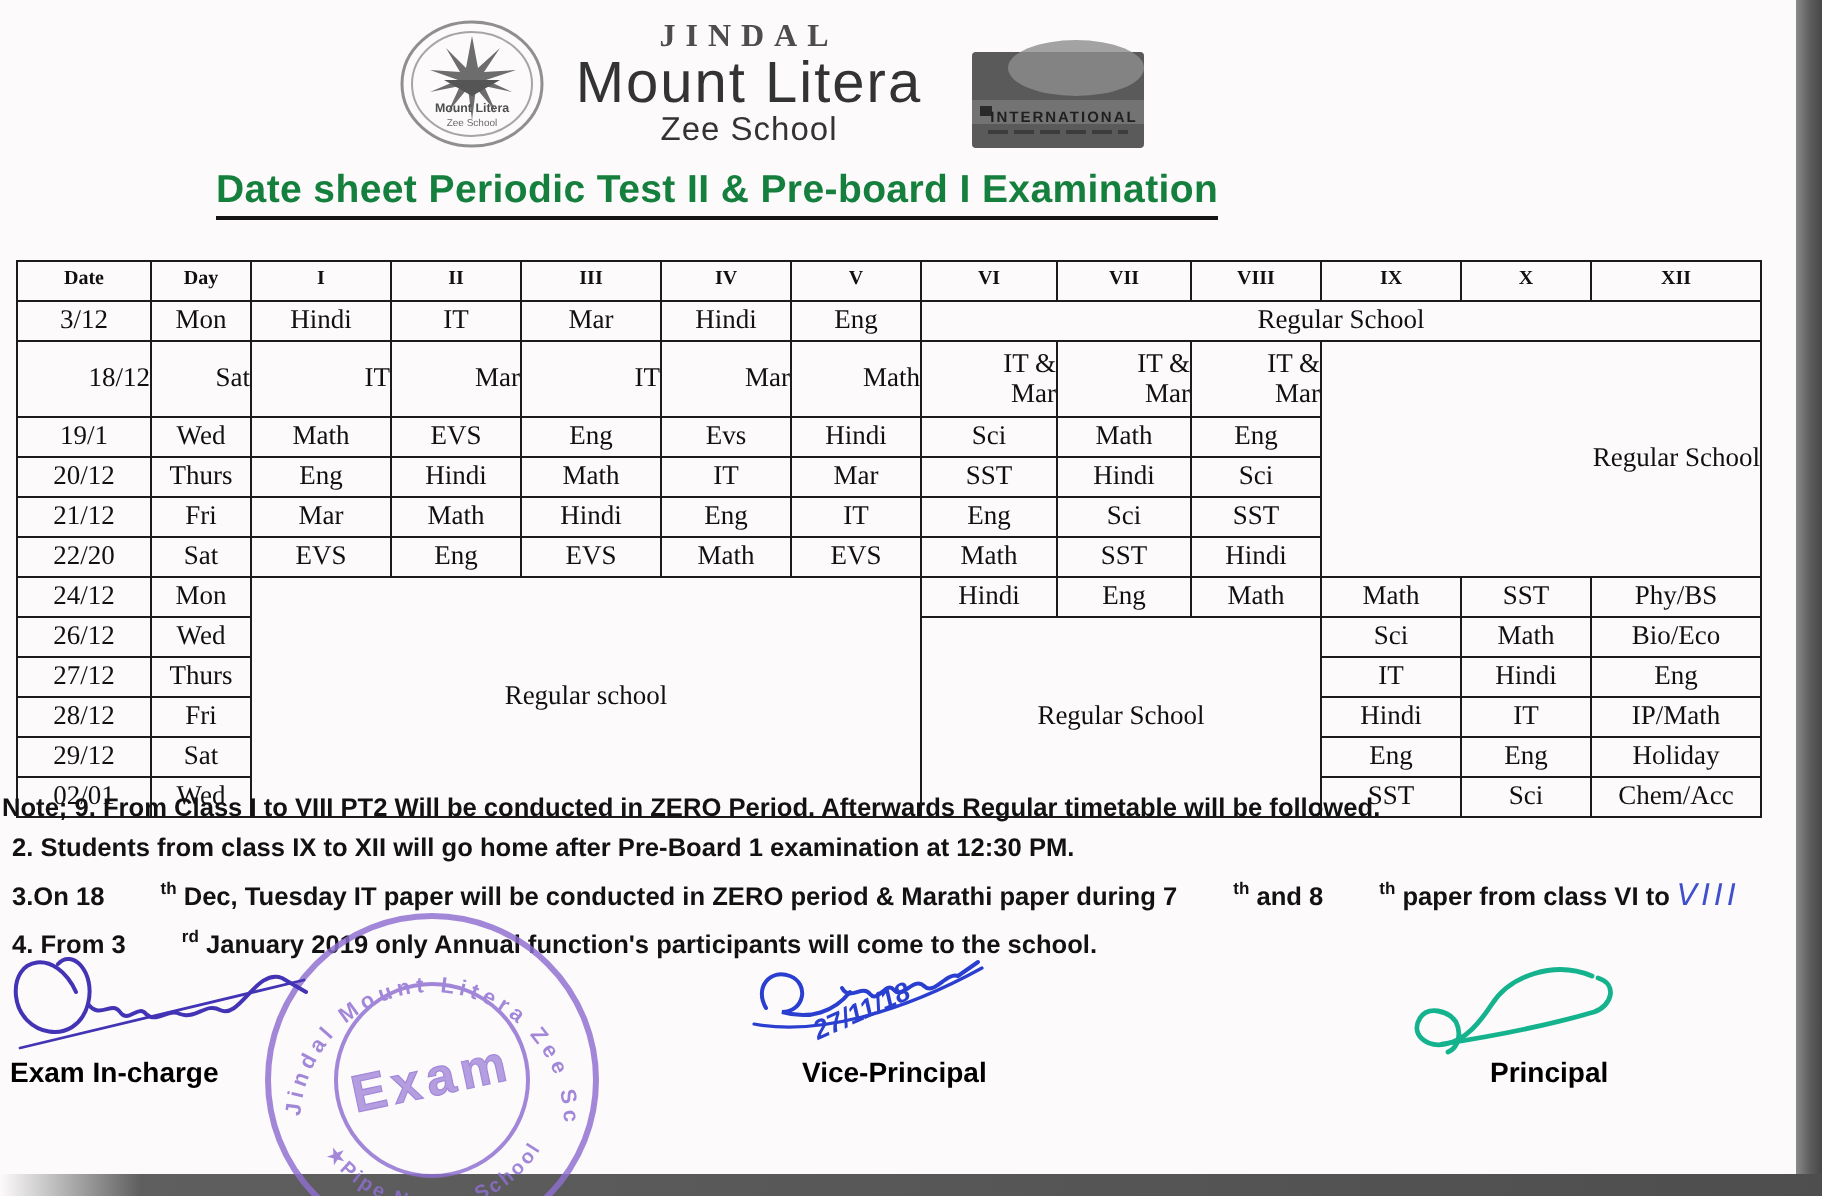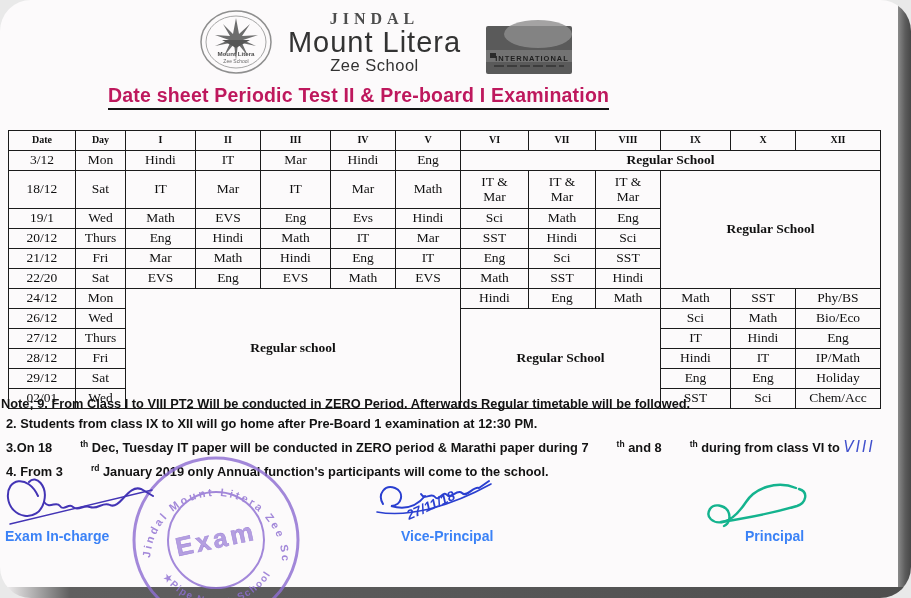--- a/index.html
+++ b/index.html
@@ -1,52 +1,52 @@
 <!DOCTYPE html>
 <html><head>
 <meta charset="utf-8">
 <style>
   html,body{margin:0;padding:0;overflow:hidden;background:#e9e9e9;}
   .page{position:relative;width:911px;height:598px;background:#fcfafb;overflow:hidden;
-        font-family:"Liberation Sans",sans-serif;color:#161616;border-radius:31px;}
+        font-family:"Liberation Sans",sans-serif;color:#161616;}
   
   .edge-right{position:absolute;top:0;right:0;width:13px;height:598px;
               background:linear-gradient(90deg,#8a8a8a,#5c5c5c 55%,#474747);}
   .edge-bottom{position:absolute;left:0;bottom:0;width:911px;height:11px;
                background:linear-gradient(90deg,rgba(95,95,95,0) 0px,#5f5f5f 70px,#4e4e4e 100%);}
   
   .logo-left{position:absolute;left:198px;top:8px;}
   .brand{position:absolute;left:272px;top:10px;width:205px;text-align:center;}
   .brand-top{font-family:"Liberation Serif",serif;font-size:16px;letter-spacing:5px;
              font-weight:bold;color:#4d4d4d;}
   .brand-mid{font-size:29px;letter-spacing:1px;color:#333;margin-top:-2px;}
   .brand-bot{font-size:16.5px;color:#333;margin-top:-3px;letter-spacing:.5px;}
   .logo-right{position:absolute;left:486px;top:26px;}
   
   .title{position:absolute;top:84px;left:108px;font-size:19.5px;font-weight:bold;
-         color:#be185d;border-bottom:2.5px solid #141414;padding-bottom:1px;letter-spacing:.2px;}
+         color:#15803d;border-bottom:2.5px solid #141414;padding-bottom:1px;letter-spacing:.2px;}
   
   .sheet{position:absolute;left:8px;top:130px;}
   table{border-collapse:collapse;table-layout:fixed;width:872px;}
   td,th{border:1px solid #1b1b1b;text-align:center;vertical-align:middle;
         font-family:"Liberation Serif",serif;font-size:13.5px;color:#101010;
         padding:0;height:19px;line-height:1.05;overflow:hidden;}
   th{font-weight:bold;font-size:10px;}
-  tr.tall td{height:37px;}
-  td.b{font-weight:bold;}
+  tr.tall td{height:37px;text-align:right;}
+  td.b{font-weight:normal;}
   
   .notes{position:absolute;left:6px;top:394px;width:895px;font-weight:bold;
          font-size:12.8px;color:#121212;z-index:1;}
   .note{line-height:20px;white-space:nowrap;}
   .note.first{margin-left:-5px;}
   .note sup{font-size:8.5px;font-weight:bold;margin-left:28px;}
   .hand{color:#4050cc;font-style:italic;font-weight:normal;font-size:15px;
         letter-spacing:2px;font-family:"DejaVu Sans",sans-serif;}
   
-  .sig-label{position:absolute;font-weight:bold;font-size:14px;color:#3b82f6;z-index:4;}
+  .sig-label{position:absolute;font-weight:bold;font-size:14px;color:#000000;z-index:4;}
   .lbl-exam{left:5px;top:528px;}
   .lbl-vice{left:377px;top:528px;margin-left:24px;}
   .lbl-principal{left:705px;top:528px;margin-left:40px;}
   .svg-abs{position:absolute;overflow:visible;}
   .stamp{left:112px;top:448px;z-index:2;opacity:.82;}
   .sig-exam{left:2px;top:466px;z-index:3;}
   .sig-vice{left:375px;top:468px;z-index:3;}
   .sig-principal{left:693px;top:478px;z-index:3;}
 </style>
 </head>
@@ -236,21 +236,21 @@
             <td>Sci</td>
             <td>Chem/Acc</td>
           </tr>
         </tbody>
     </table>
   </div>
 
   <div class="notes">
       <div class="note first"><span>Note; 9. From Class I to VIII PT2 Will be conducted in ZERO Period. Afterwards Regular timetable will be followed.</span></div>
       <div class="note"><span>2. Students from class IX to XII will go home after Pre-Board 1 examination at 12:30 PM.</span></div>
-      <div class="note"><span>3.On 18</span><sup>th</sup><span> Dec, Tuesday IT paper will be conducted in ZERO period &amp; Marathi paper during 7</span><sup>th</sup><span> and 8</span><sup>th</sup><span> during from class VI to </span><span class="hand">VIII</span></div>
+      <div class="note"><span>3.On 18</span><sup>th</sup><span> Dec, Tuesday IT paper will be conducted in ZERO period &amp; Marathi paper during 7</span><sup>th</sup><span> and 8</span><sup>th</sup><span> paper from class VI to </span><span class="hand">VIII</span></div>
       <div class="note"><span>4. From 3</span><sup>rd</sup><span> January 2019 only Annual function's participants will come to the school.</span></div>
     </div>
 
   <svg class="svg-abs stamp" width="210" height="150" viewBox="0 0 210 150">
     <defs>
       <path id="arcTop" d="M 38 114 A 66 66 0 1 1 170 114" fill="none"></path>
       <path id="arcBot" d="M 50 127 A 64 64 0 0 0 158 127" fill="none"></path>
     </defs>
     <g stroke="#8f6fd2" fill="none">
       <circle cx="104" cy="92" r="82" stroke-width="3"></circle>

